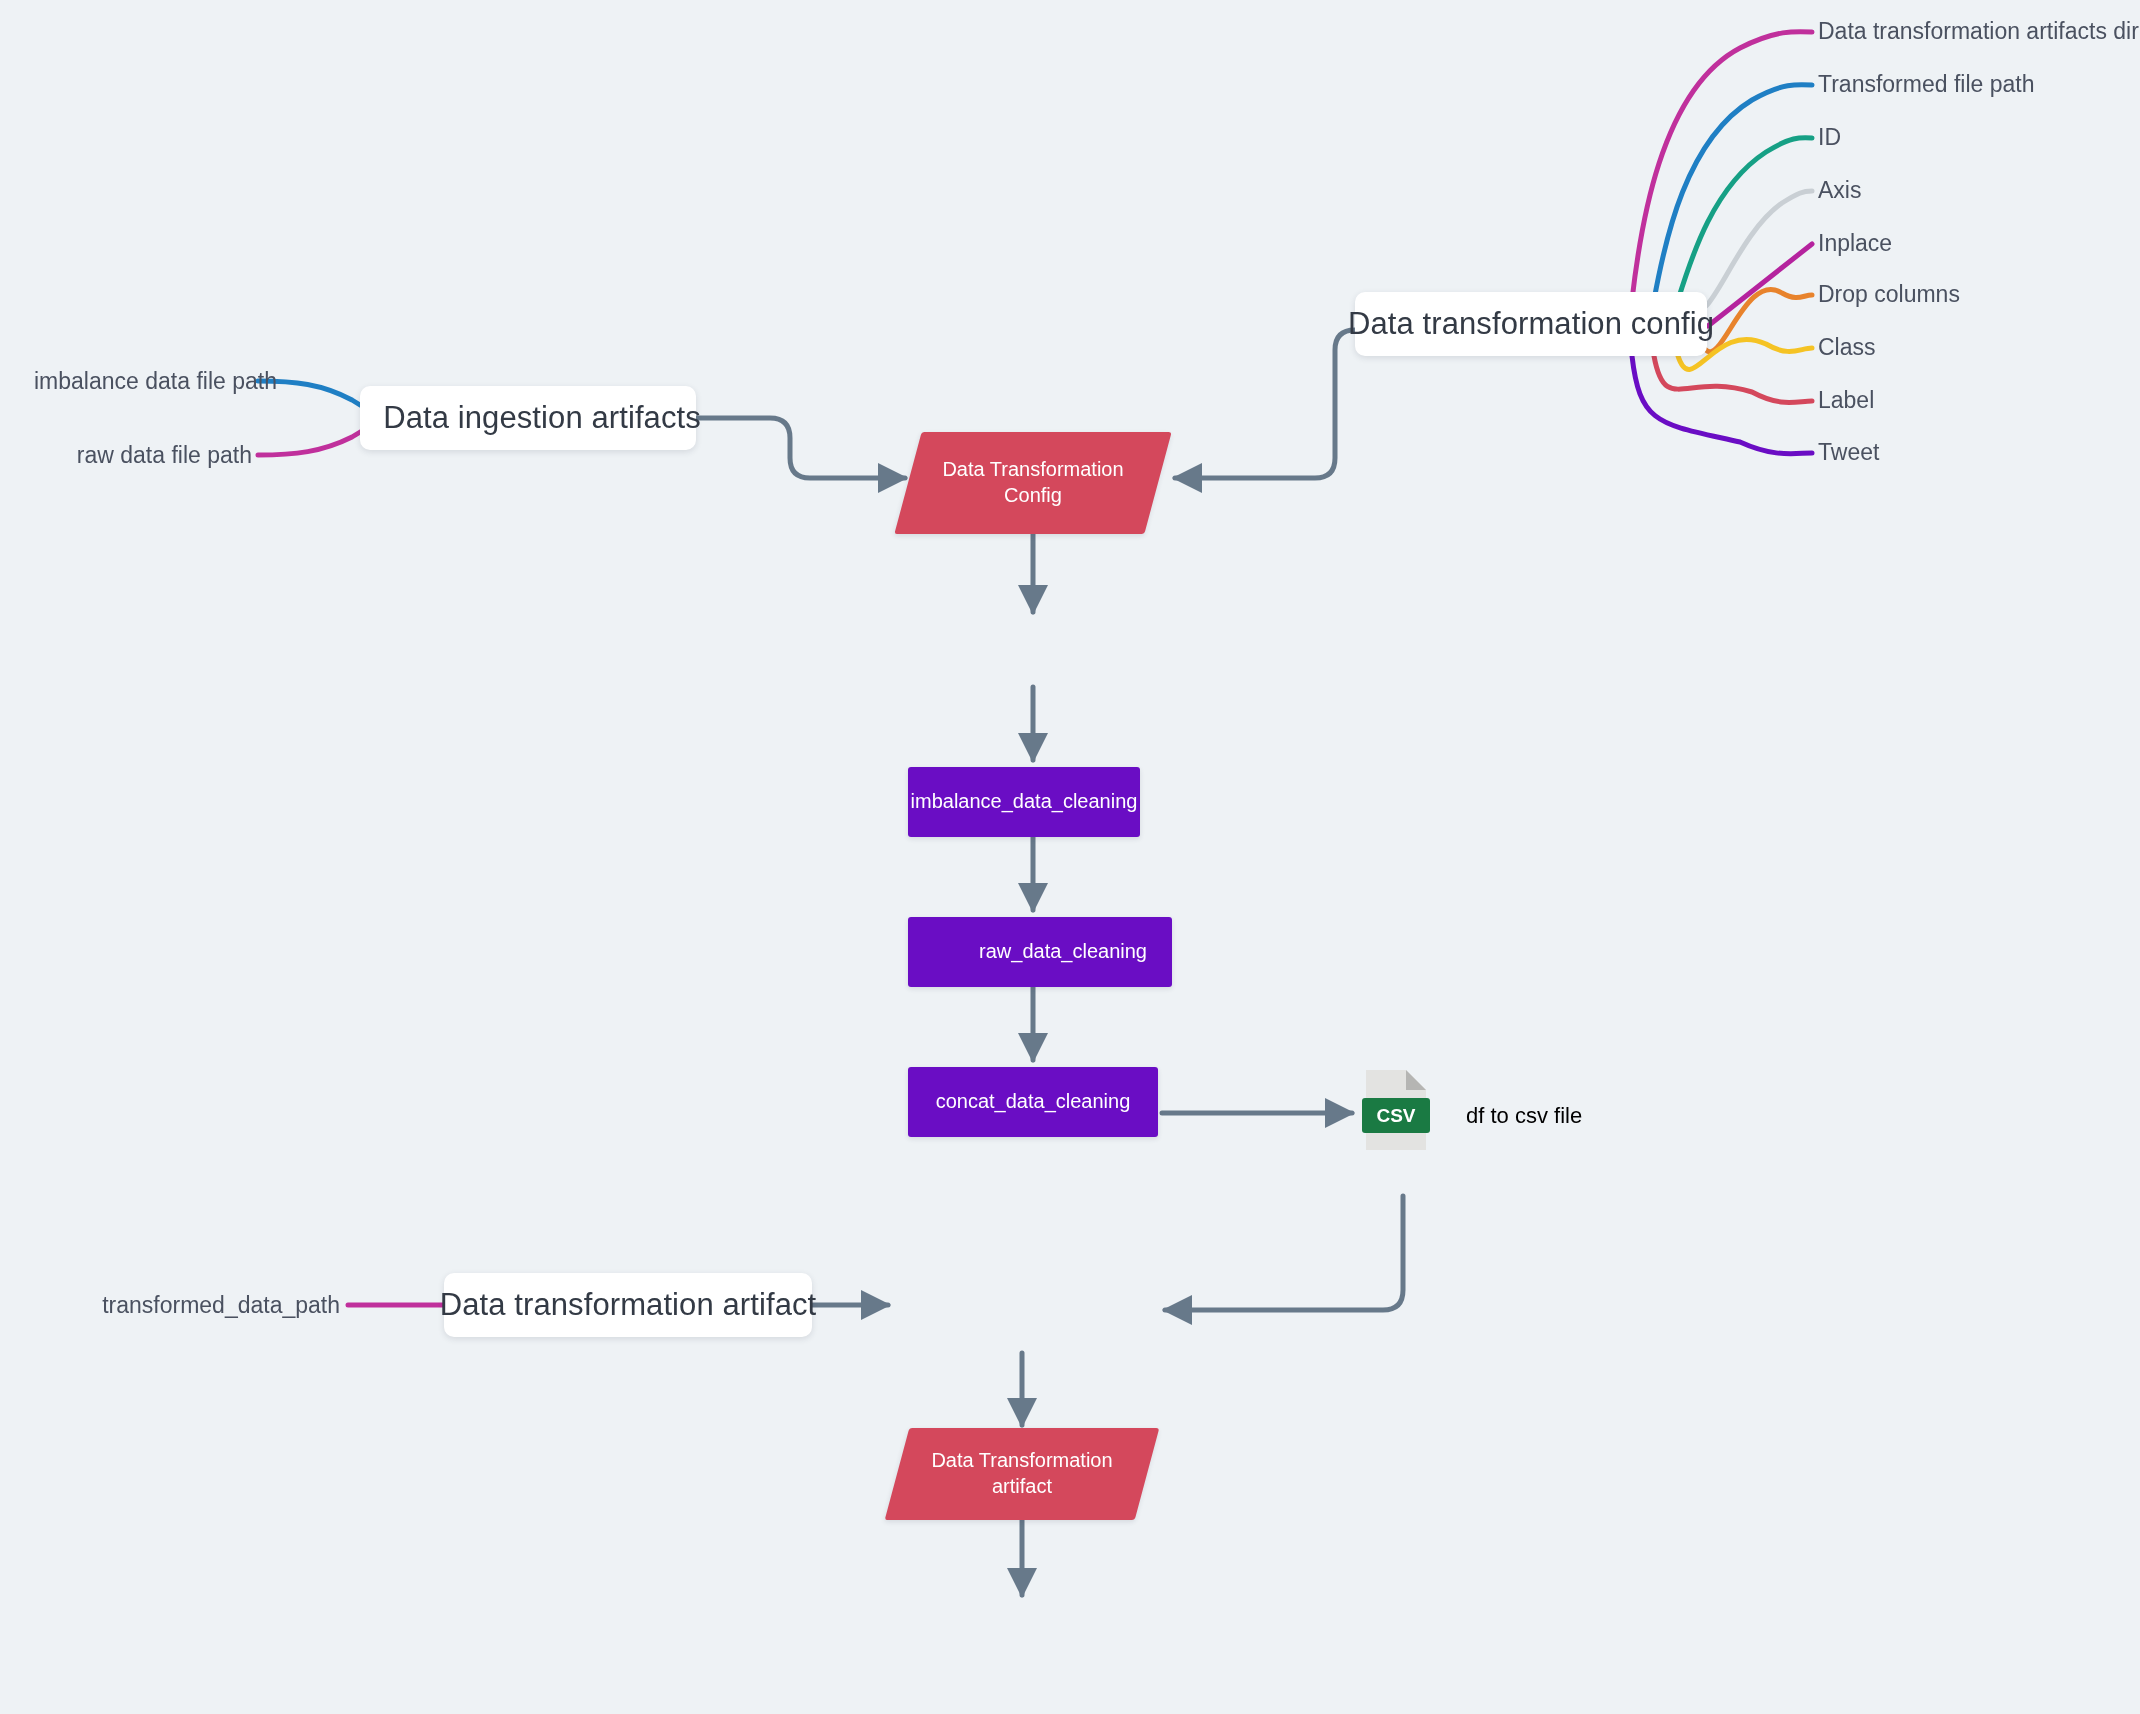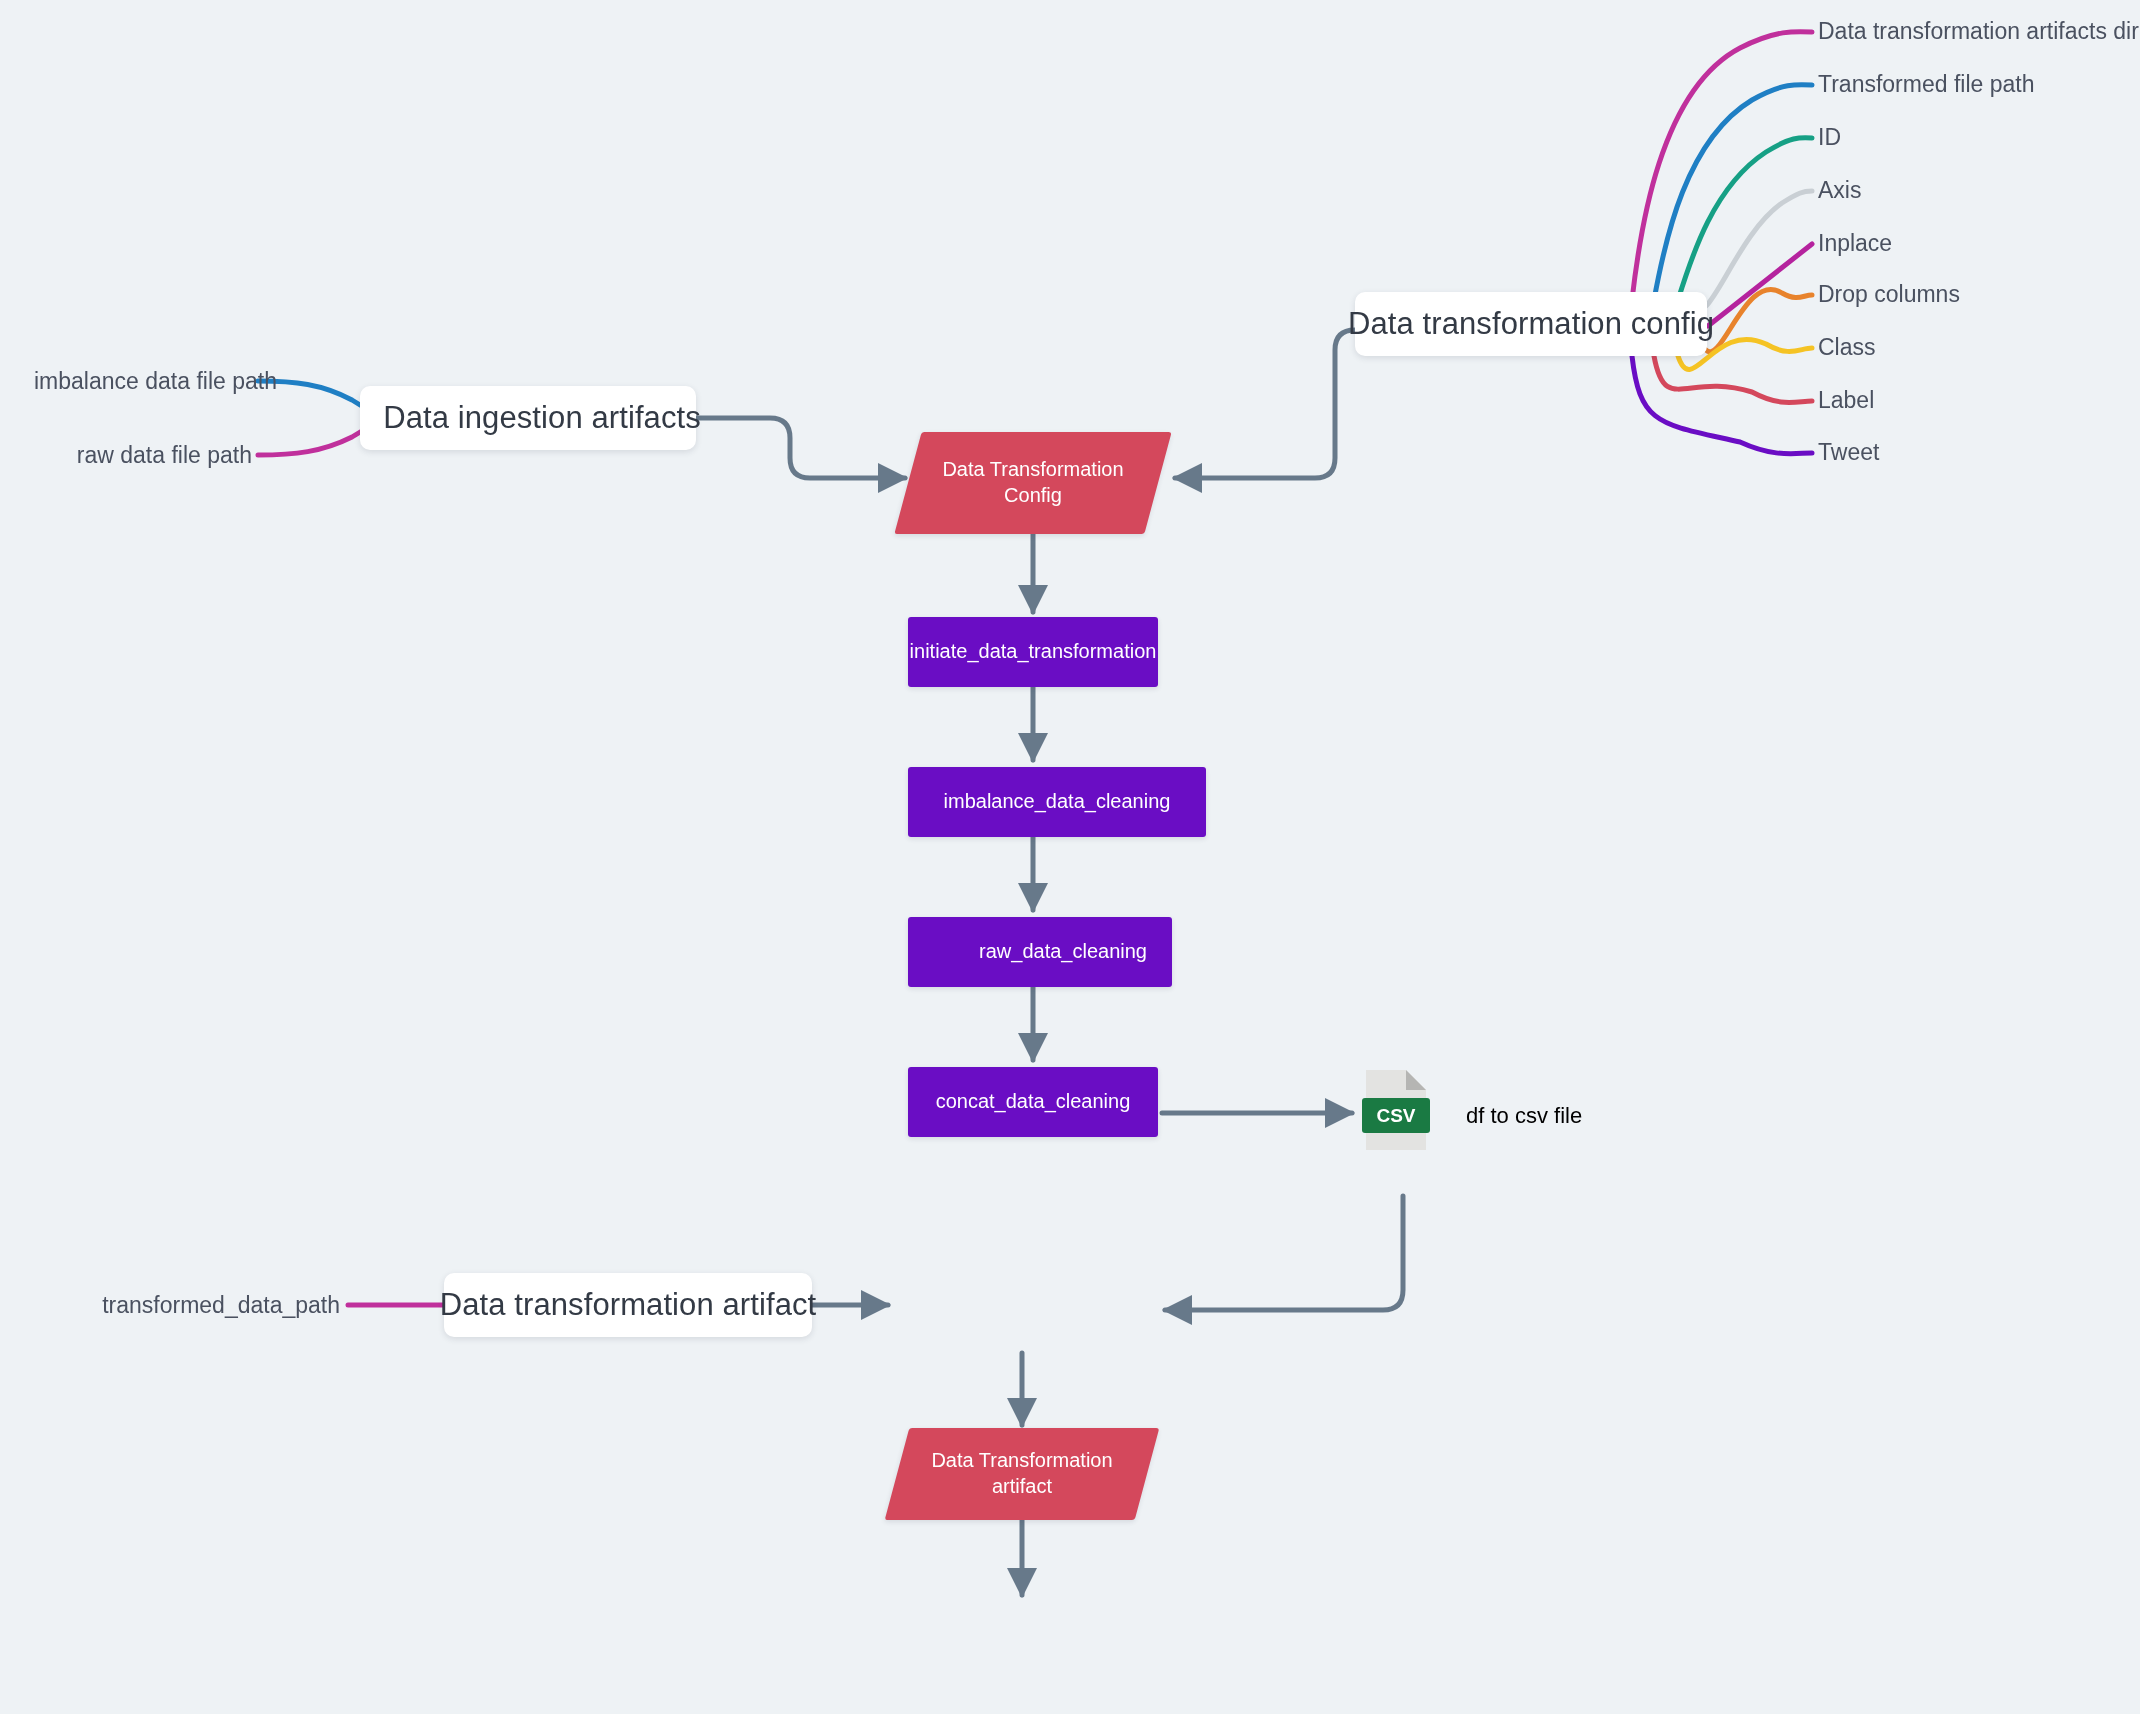--- a/index.html
+++ b/index.html
@@ -209,25 +209,22 @@
   </div>
   <div class="mm-leaf left" style="left:100px; top:1294px; width:240px;">
     <span>transformed_data_path</span>
   </div>
 
   <div class="node parallelogram" style="left:908px; top:432px; width:250px; height:102px;">
     <div class="para-bg"></div>
     <div class="para-text">Data Transformation Config</div>
   </div>
 
-  <div class="node process" style="left:908px; top:617px; width:250px; height:70px;">
-    <span>initiate_data_transformation</span>
-  </div>
-
-  <div class="node process" style="left:908px; top:767px; width:298px; height:70px;">
+
+  <div class="node process" style="left:908px; top:767px; width:232px; height:70px;">
     <span>imbalance_data_cleaning</span>
   </div>
 
   <div class="node process" style="left:908px; top:917px; width:218px; height:70px;padding-left:46px;">
     <span>raw_data_cleaning</span>
   </div>
 
   <div class="node process" style="left:908px; top:1067px; width:250px; height:70px;">
     <span>concat_data_cleaning</span>
   </div>

